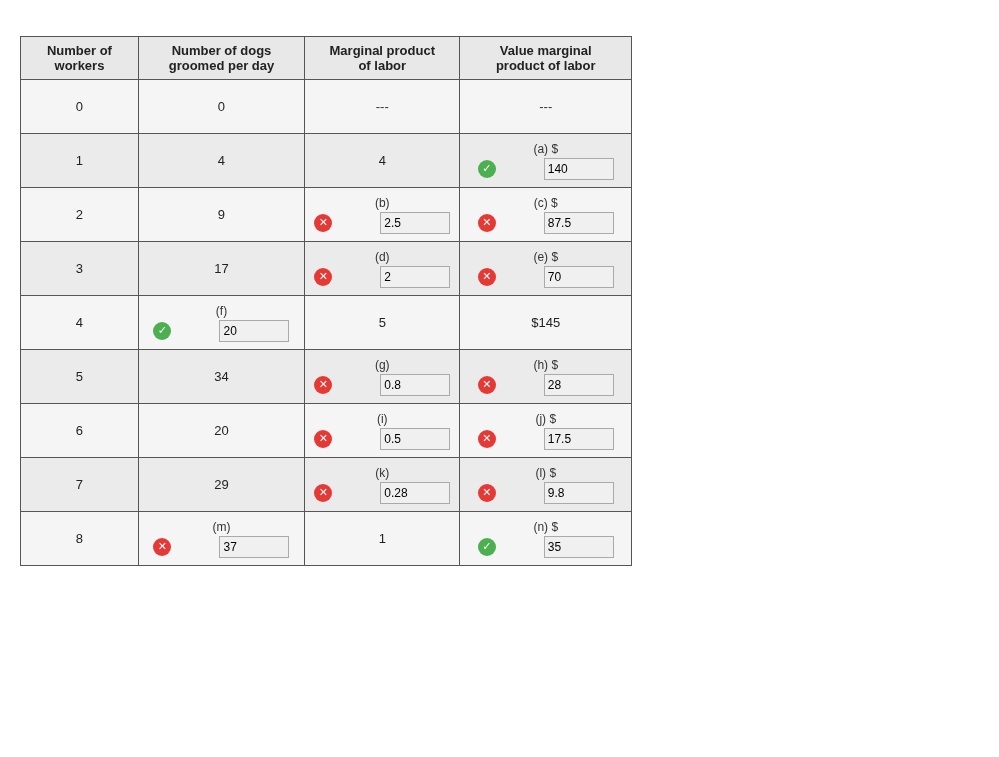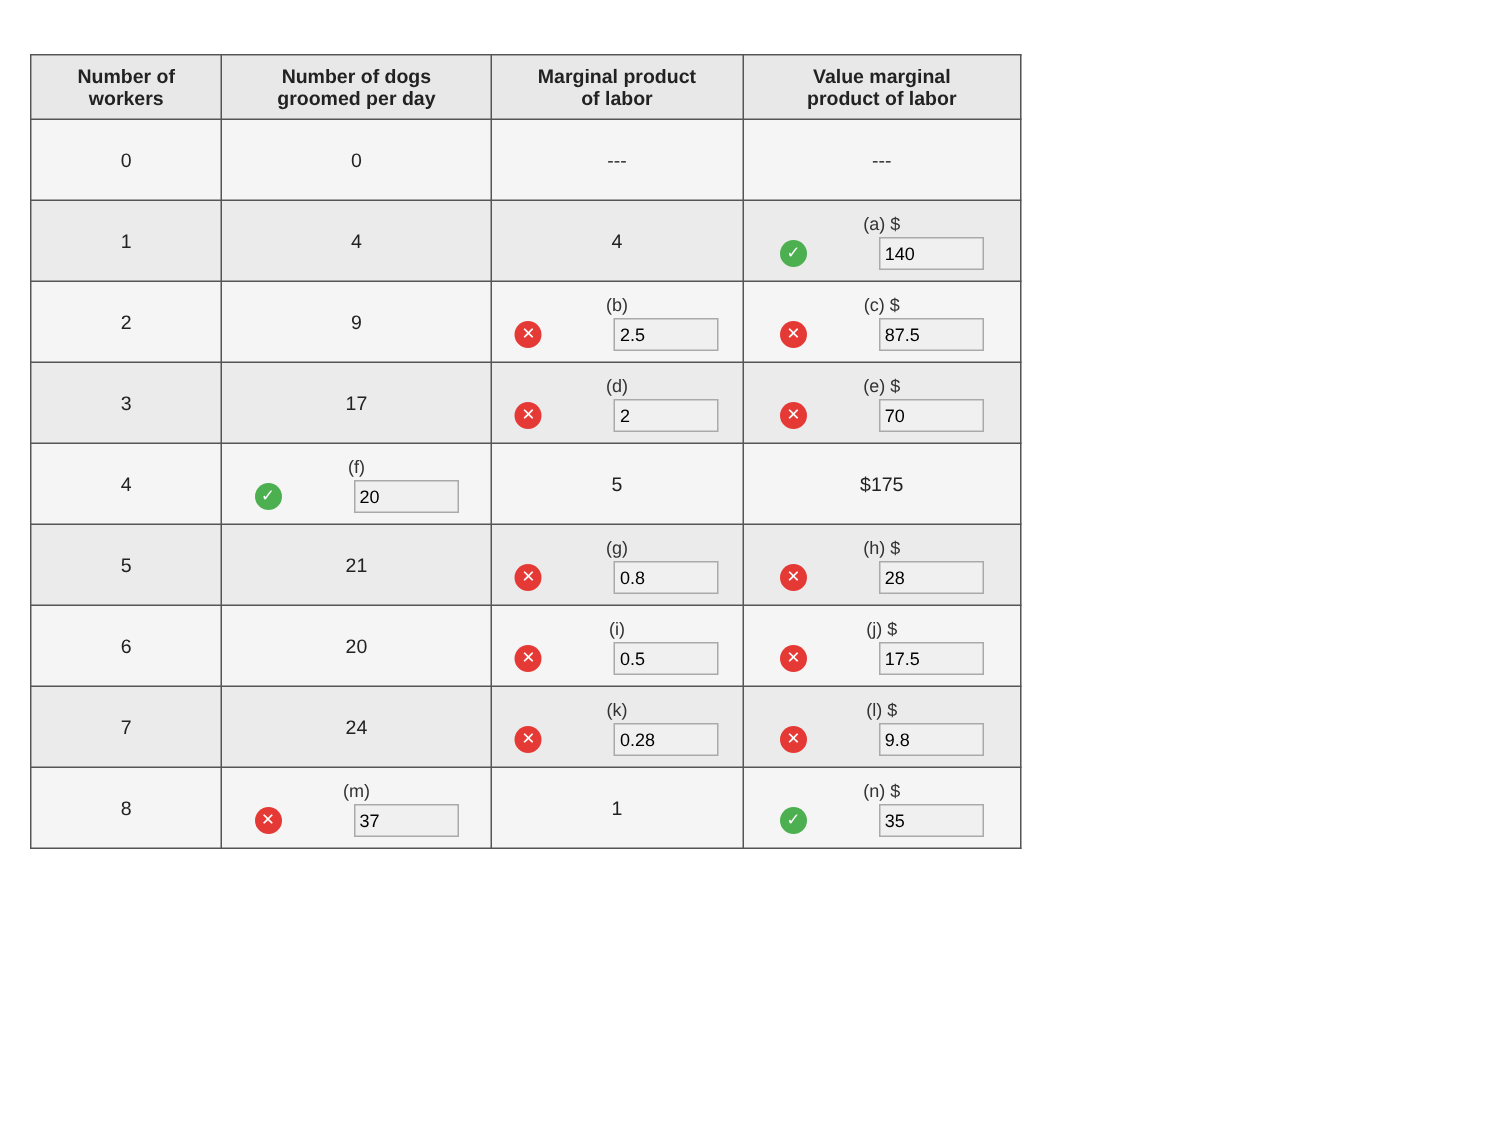--- a/index.html
+++ b/index.html
@@ -11,21 +11,21 @@
       color: #222;
     }
     .description {
       max-width: 860px;
       margin-bottom: 16px;
       line-height: 1.5;
       font-size: 13px;
     }
     table {
       border-collapse: collapse;
-      width: 661px;
+      width: 612px;
     }
     th, td {
       border: 1px solid #555;
       text-align: center;
       padding: 0;
     }
     thead th {
       background: #e8e8e8;
       font-weight: bold;
       font-size: 13px;
@@ -188,25 +188,25 @@
         <td>
           <div class="cell-content">
             <span class="label-letter">(f)</span>
             <div class="input-row">
               <span class="check-icon">✓</span>
               <input type="text" class="answer-input" value="20" style="">
             </div>
           </div>
         </td>
         <td><span class="plain-value">5</span></td>
-        <td><span class="plain-value">$175</span></td>
+        <td><span class="plain-value">$145</span></td>
       </tr>
       <tr>
         <td>5</td>
-        <td><span class="plain-value">21</span></td>
+        <td><span class="plain-value">34</span></td>
         <td>
           <div class="cell-content">
             <span class="label-letter">(g)</span>
             <div class="input-row">
               <span class="x-icon">✕</span>
               <input type="text" class="answer-input" value="0.8" style="">
             </div>
           </div>
         </td>
         <td>
@@ -236,21 +236,21 @@
             <span class="label-letter">(j) $</span>
             <div class="input-row">
               <span class="x-icon">✕</span>
               <input type="text" class="answer-input" value="17.5" style="">
             </div>
           </div>
         </td>
       </tr>
       <tr>
         <td>7</td>
-        <td><span class="plain-value">24</span></td>
+        <td><span class="plain-value">29</span></td>
         <td>
           <div class="cell-content">
             <span class="label-letter">(k)</span>
             <div class="input-row">
               <span class="x-icon">✕</span>
               <input type="text" class="answer-input" value="0.28" style="">
             </div>
           </div>
         </td>
         <td>

